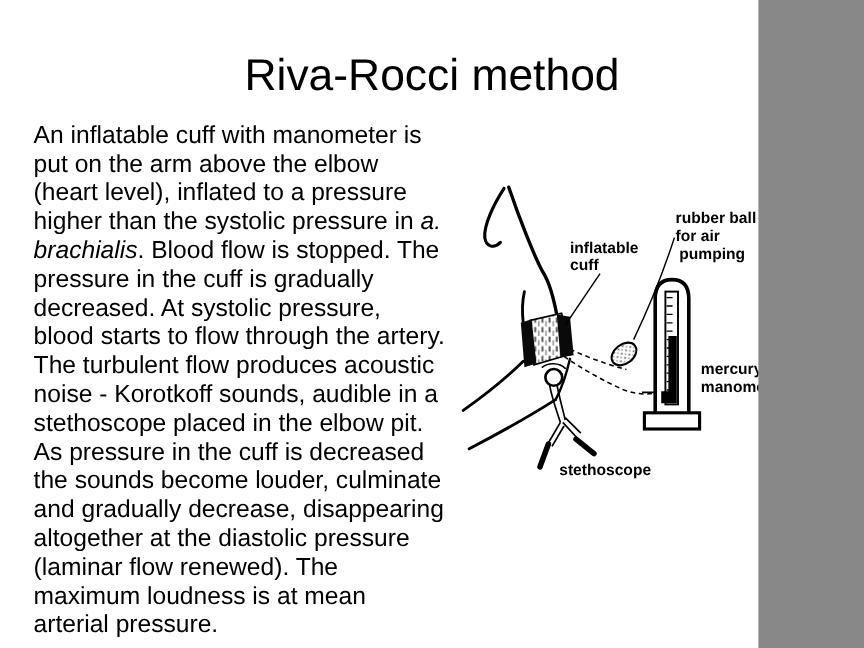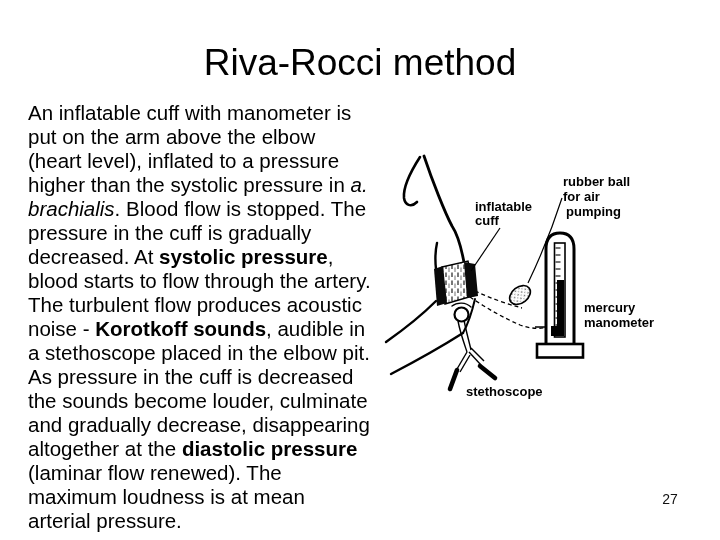--- a/index.html
+++ b/index.html
@@ -1,18 +1,18 @@
 <!DOCTYPE html>
 <html><head>
 <meta charset="utf-8">
 <style>
   html, body { margin: 0; padding: 0; background: #888; }
   .slide {
     position: relative;
-    width: 720px; height: 540px;
+    width: 632px; height: 540px;
     background: #ffffff;
     overflow: hidden;
     font-family: "Liberation Sans", sans-serif;
     color: #000;
   }
   .title {
     position: absolute;
     top: 43px; left: 0; width: 720px;
     text-align: center;
     font-size: 37px;
@@ -22,21 +22,21 @@
   }
   .body-text {
     position: absolute;
     left: 28px; top: 101px;
     width: 345px;
     font-size: 20.5px;
     line-height: 24px;
     color: #000;
     text-align: left;
   }
-  .body-text .b { font-weight: 700; }
+  .body-text .b { font-weight: 400; }
   .body-text .i { font-style: italic; }
   .diagram-svg {
     position: absolute;
     left: 0; top: 0; width: 720px; height: 540px;
     pointer-events: none;
   }
   .diagram-svg text {
     font-family: "Liberation Sans", sans-serif;
     font-size: 13px;
     font-weight: 700;

